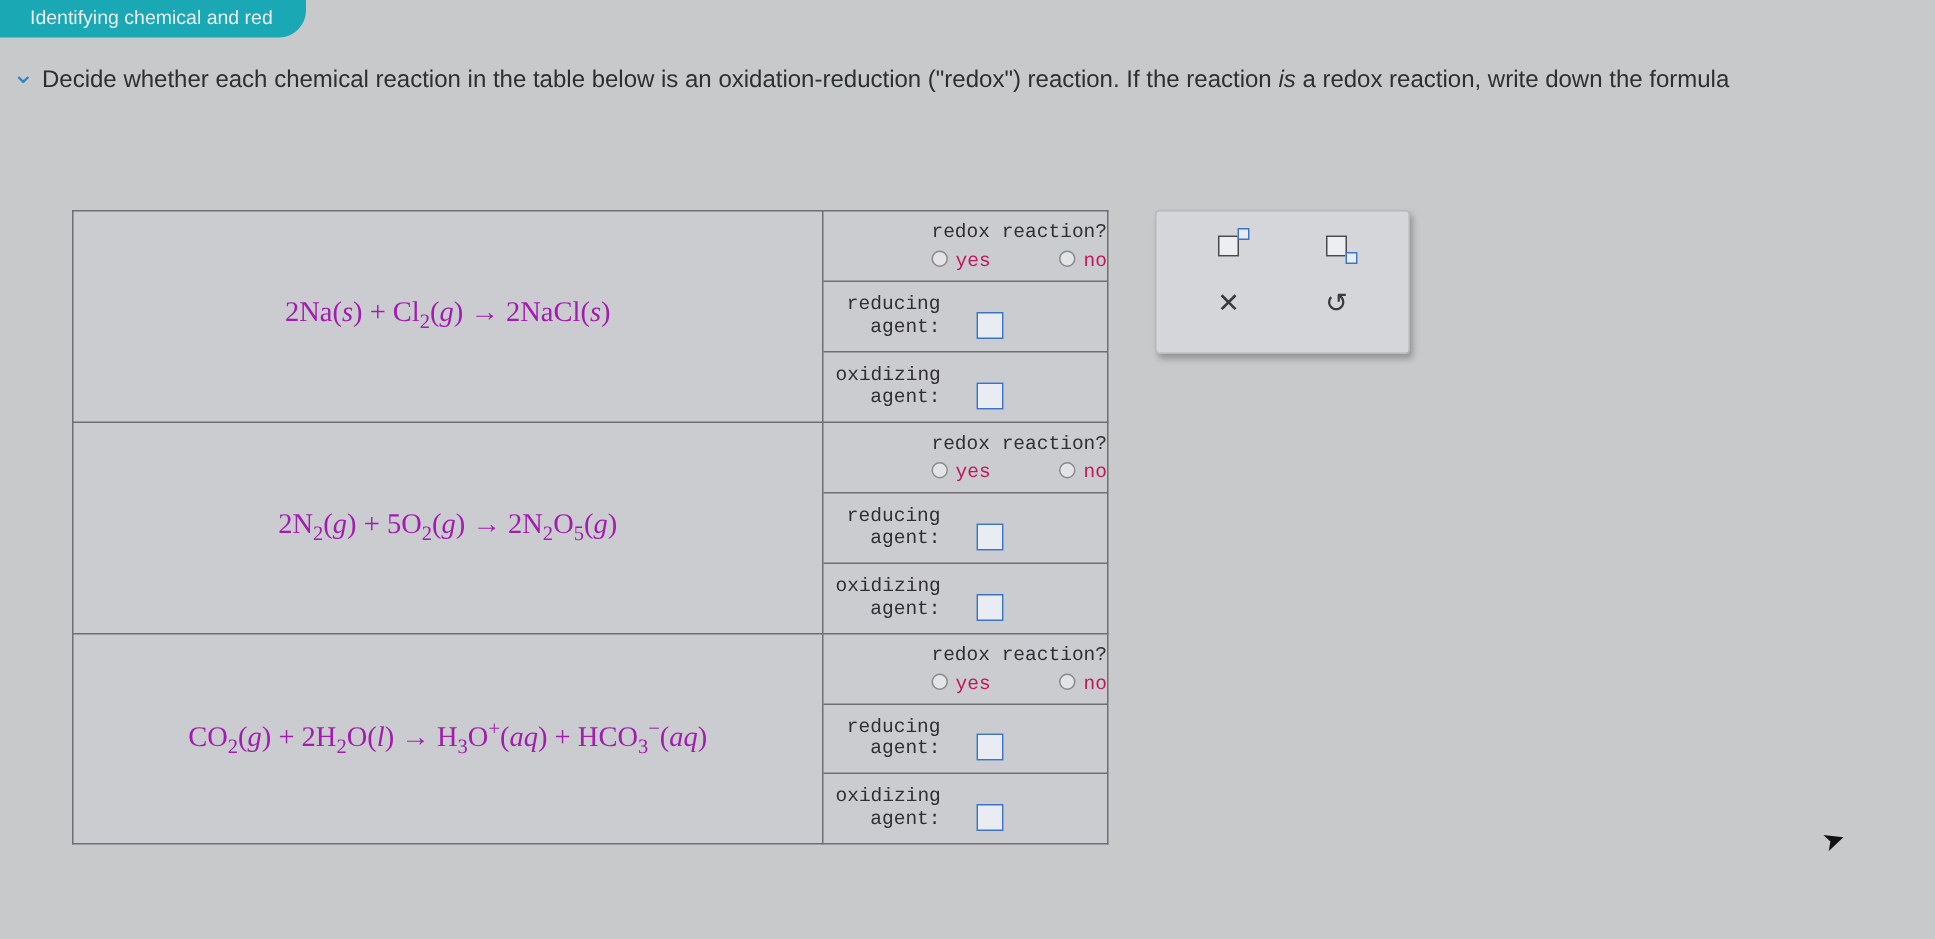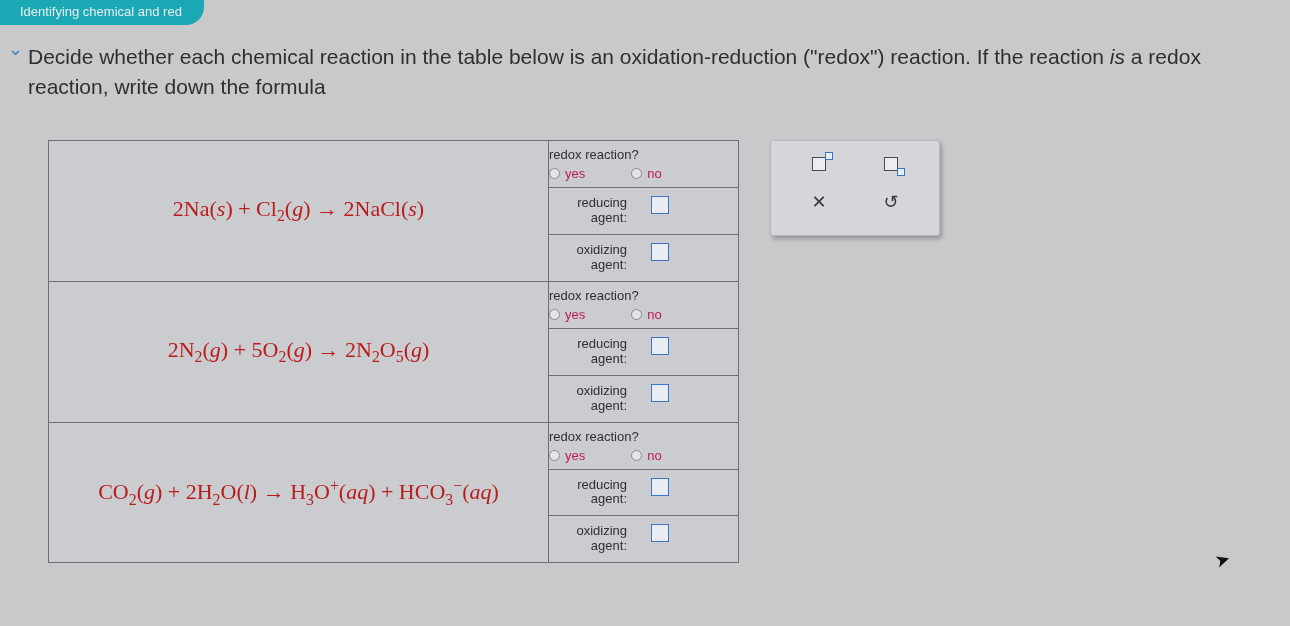--- a/index.html
+++ b/index.html
@@ -23,43 +23,43 @@
   .chevron {
     position: absolute;
     top: 38px; left: 8px;
     color: #2f84c4;
     font-size: 18px;
     cursor: pointer;
   }
   .instructions {
     position: absolute;
     top: 38px; left: 28px; right: 20px;
-    font-size: 21px;
+    font-size: 16px;
     color: #2f2f30;
     line-height: 1.45;
     padding-top: 4px;
   }
   .instructions em { font-style: italic; }
   .main-table {
     position: absolute;
     top: 140px; left: 48px;
     border-collapse: collapse;
     background: #cbccd0;
   }
   .main-table td { border: 1px solid #6f6f73; }
   .eq-cell {
     width: 500px;
     text-align: center;
     font-family: "Times New Roman", serif;
-    font-size: 22px;
-    color: #b91c1c;
+    font-size: 19px;
+    color: #a21caf;
     padding: 10px 8px;
   }
   .answer-block { width: 190px; padding:0; }
-  .ab-row { border-top: 1px solid #6f6f73; display:flex; align-items:flex-start; }
+  .ab-row { border-top: 1px solid #6f6f73; display:flex; align-items:flex-end;font-family:Liberation Mono, monospace; }
   .ab-row:first-child { border-top:none; }
   .question-row { flex-direction: column; padding: 6px 0 4px 0; }
   .question-label { font-size: 13px; color:#2f2f30; text-align:center; }
   .radio-row { display:flex; gap: 46px; justify-content:center; padding: 4px 0 2px 0; font-size:13px; color:#be185d;}
   .radio { width:11px; height:11px; border:1px solid #8a8a8e; border-radius:50%; background:#e4e4e6; display:inline-block; margin-right:5px; vertical-align:-1px;}
   .agent-row { padding: 8px 8px; gap:24px; }
   .agent-label { width: 70px; font-size:13px; color:#2f2f30; text-align:right; line-height:1.15;}
   .input-box {
     width: 18px; height: 18px;
     border: 1px solid #3a74c2;

